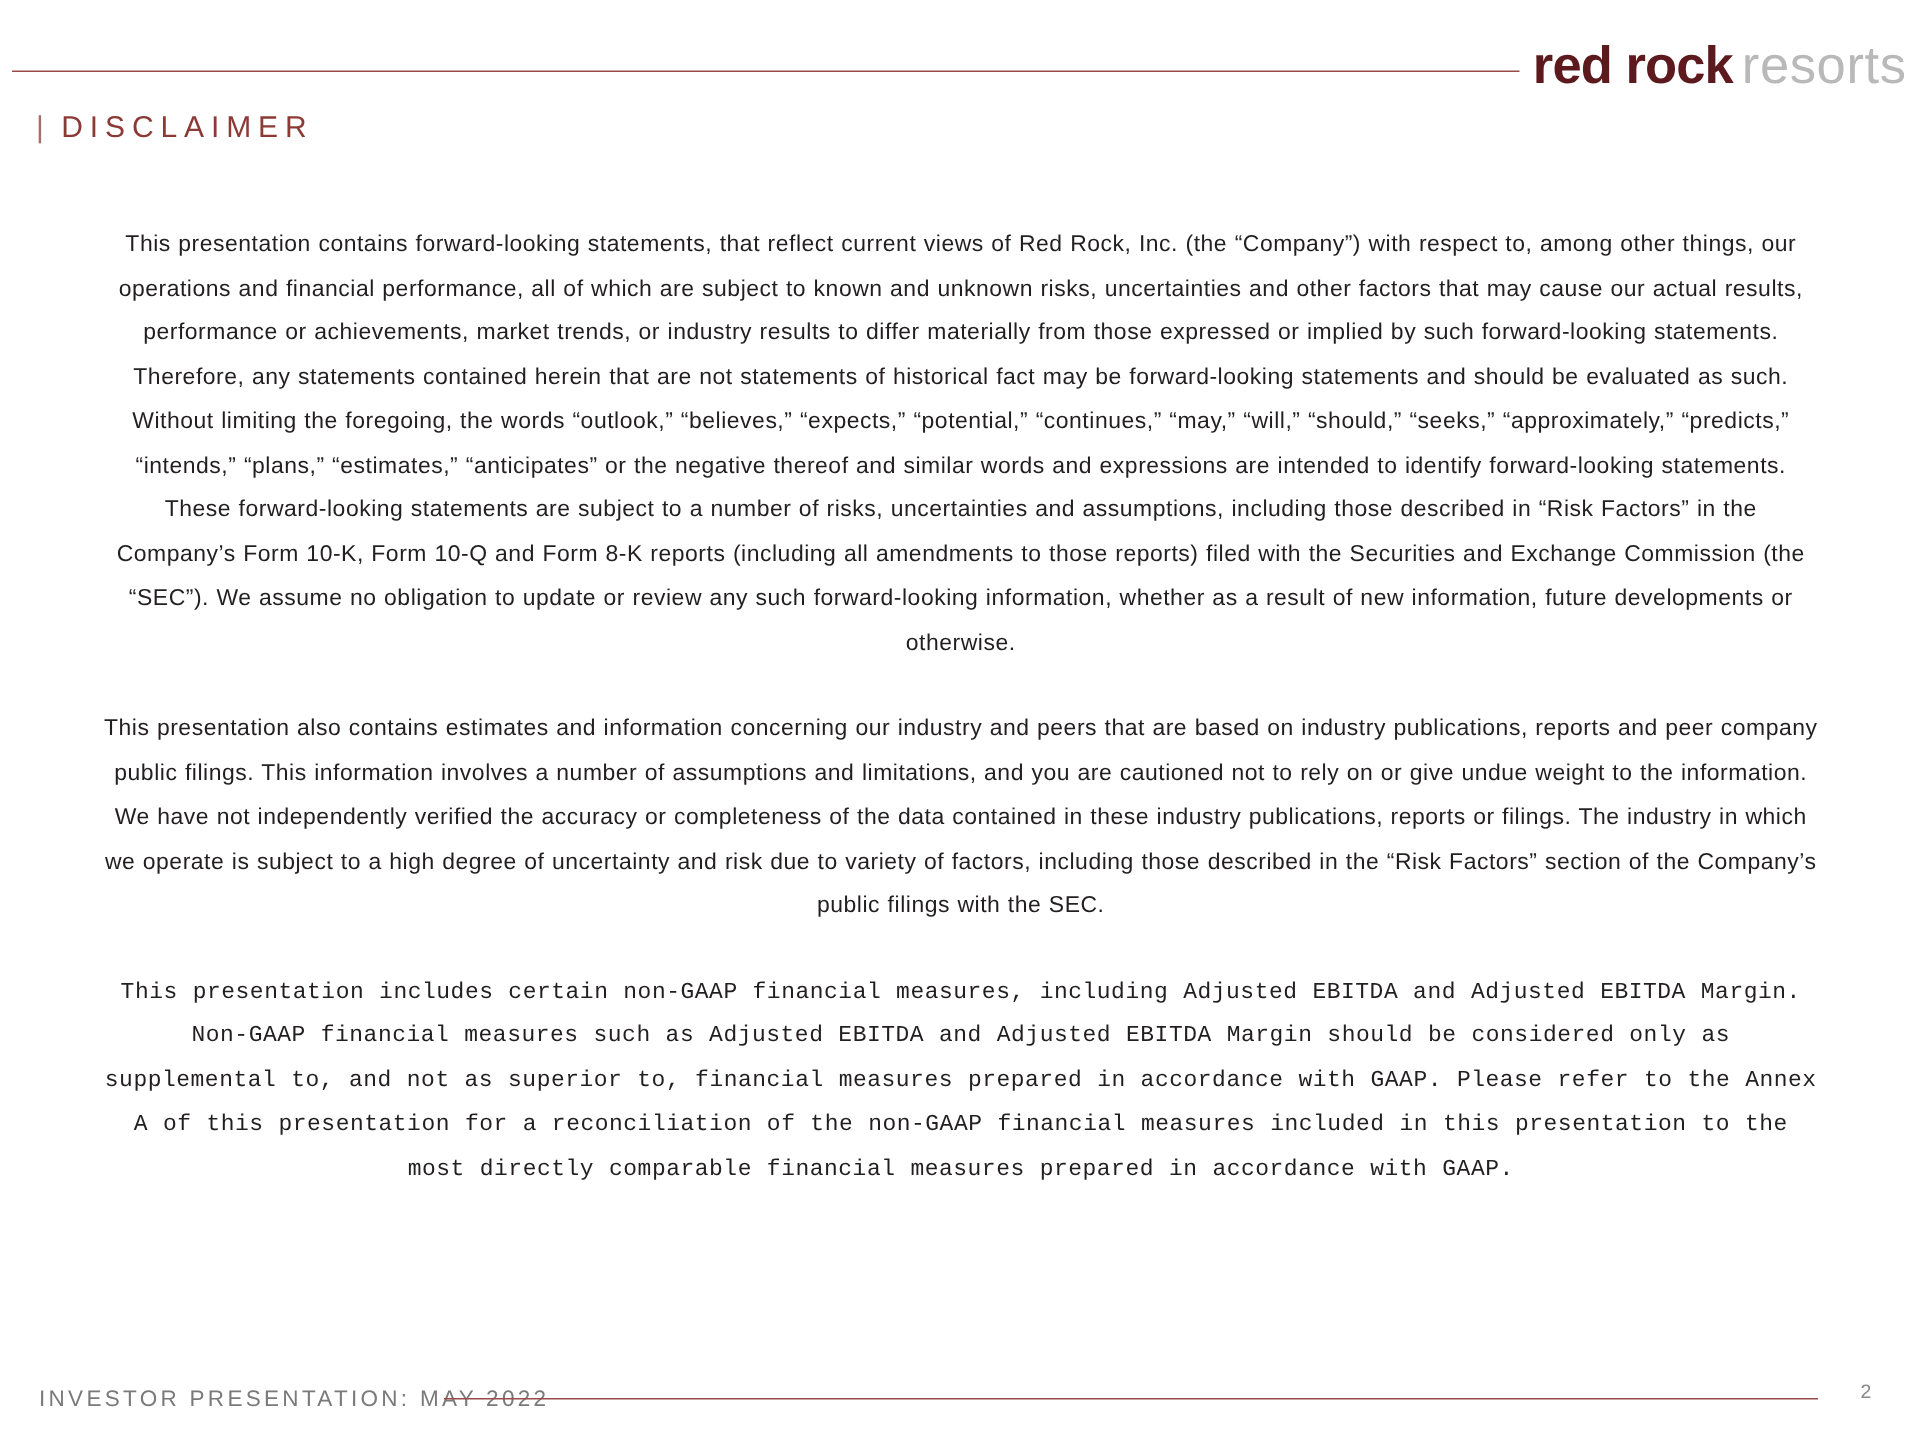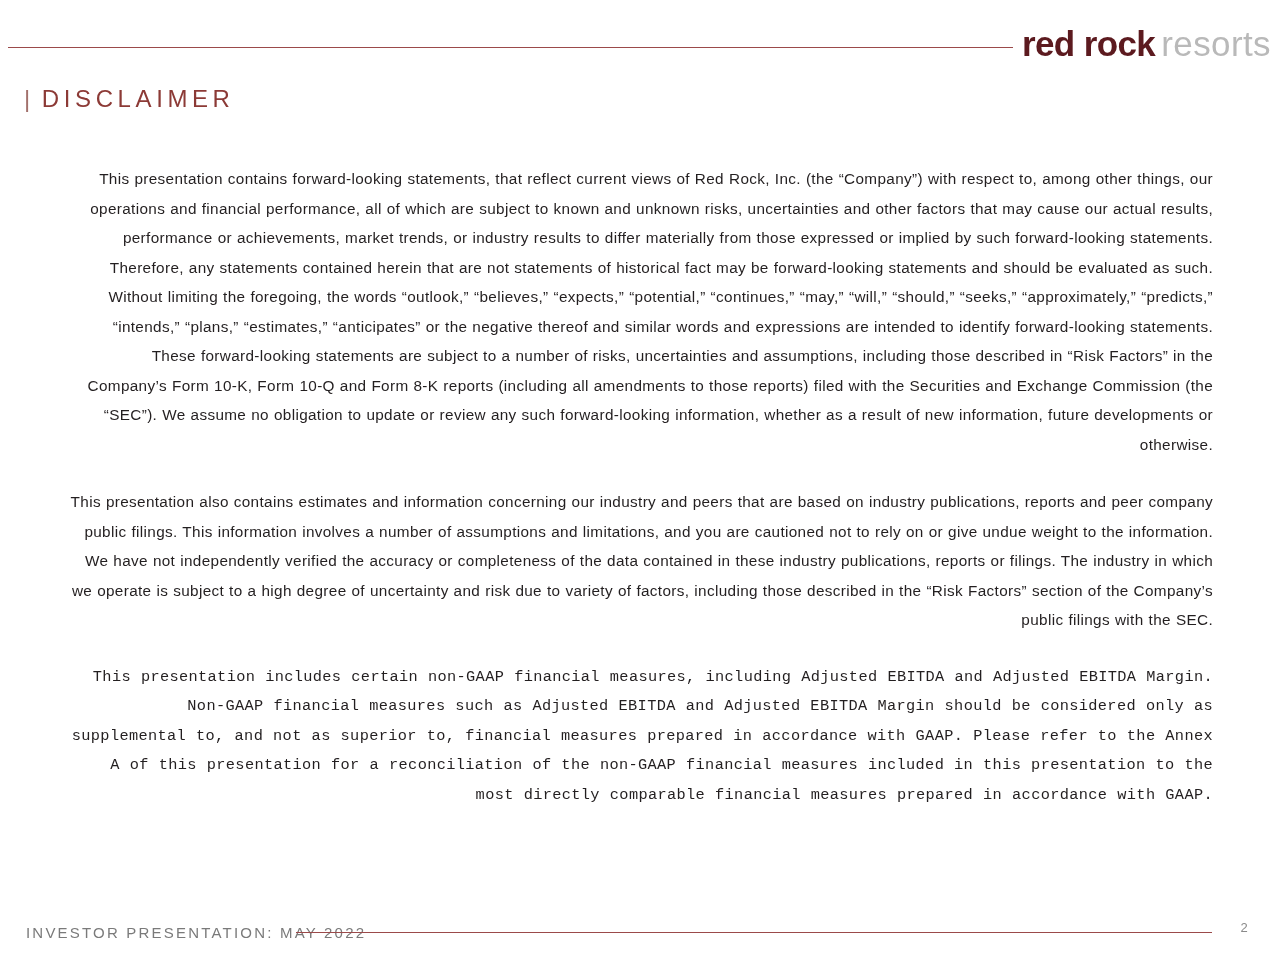--- a/index.html
+++ b/index.html
@@ -57,46 +57,45 @@
     font-size: 35px;
     letter-spacing: 0.4px;
     color: #b9b9b9;
     margin-left: 6px;
   }
 
   .page-title {
     position: absolute;
     left: 24px;
     top: 74px;
-    font-size: 24px;
+    font-size: 20px;
     letter-spacing: 4.6px;
     color: #8c3a36;
     font-weight: normal;
     white-space: nowrap;
-    margin-top: 11px;
   }
   .page-title .bar {
     color: #a2706c;
     margin-right: 7px;
   }
 
   
   .content {
     position: absolute;
     left: 68px;
     top: 148px;
     width: 1145px;
   }
   .para {
     font-size: 15.3px;
     line-height: 29.5px;
     letter-spacing: 0.35px;
     color: #231f20;
-    margin: 16px 0 28px 0;
-    text-align: right;
+    margin: 0 0 28px 0;
+    text-align: center;
     word-spacing: 0.4px;
   }
   .para:last-child { margin-bottom: 0; font-family: Liberation Mono, monospace; }
 
   
   .footer {
     position: absolute;
     left: 0;
     bottom: 0;
     width: 1280px;

